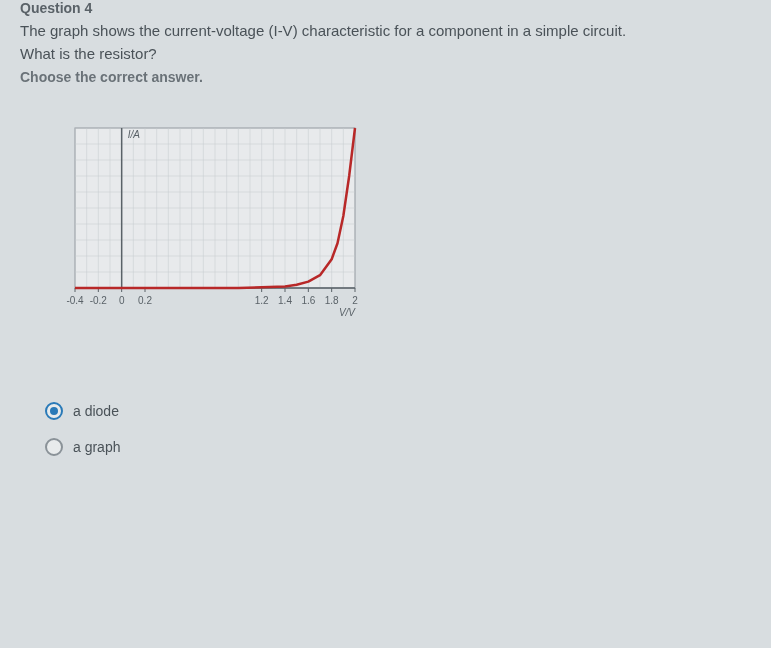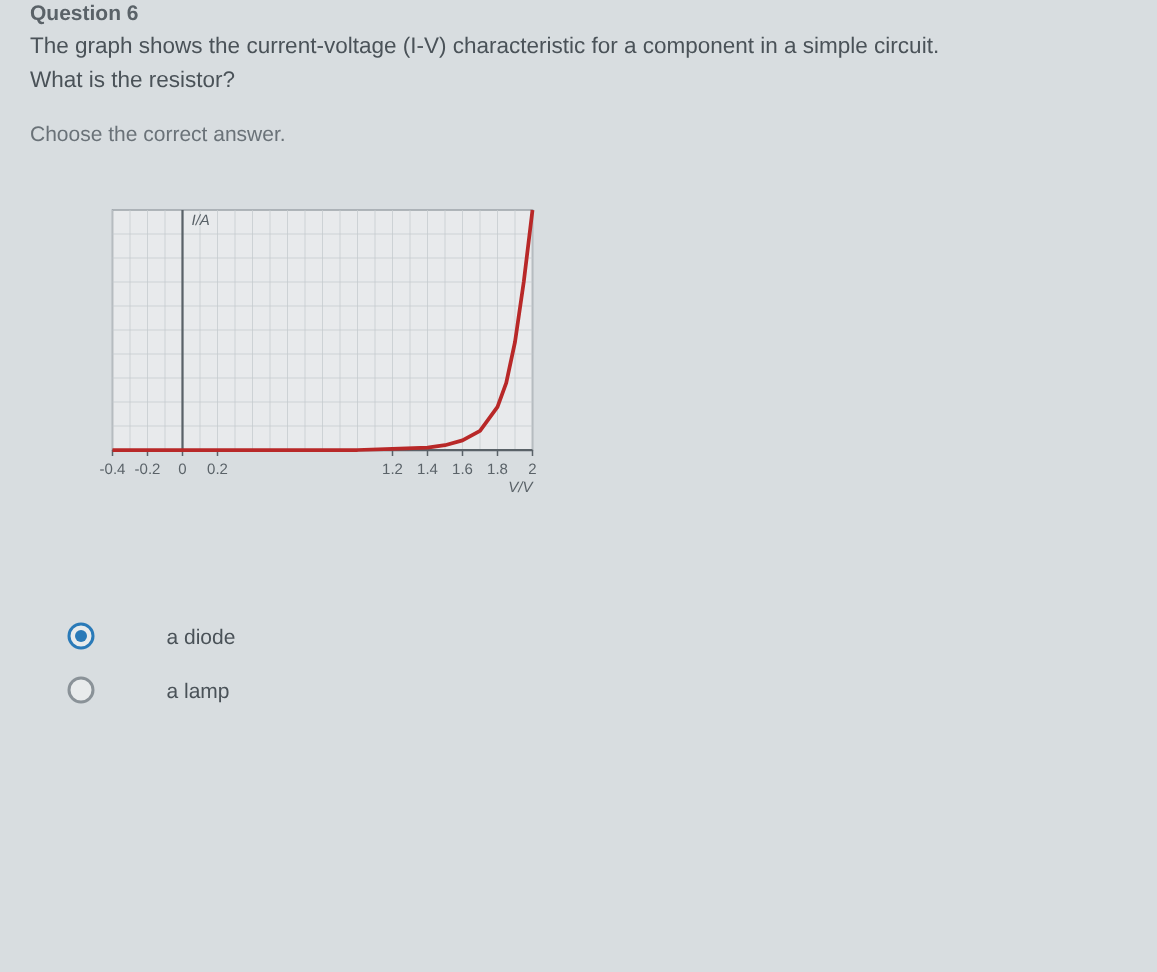--- a/index.html
+++ b/index.html
@@ -20,35 +20,35 @@
     }
     .question-text {
       font-size: 15px;
       line-height: 1.5;
       color: #4a5258;
       margin-bottom: 30px;
     }
     .instruction {
       font-size: 14px;
       color: #6a7278;
-      margin-top: 14px;
+      margin-top: 2px;
+      font-weight: bold;
     }
     .chart-area {
       margin-left: 25px;
       margin-bottom: 80px;
     }
     .options {
       margin-left: 25px;
     }
     .option-row {
       display: flex;
       align-items: center;
       margin-bottom: 18px;
       cursor: pointer;
-      gap: 38px;
     }
     .radio {
       width: 18px;
       height: 18px;
       border: 2px solid #8a9298;
       border-radius: 50%;
       margin-right: 10px;
       display: flex;
       align-items: center;
       justify-content: center;
@@ -65,21 +65,21 @@
       border-radius: 50%;
     }
     .option-label {
       font-size: 14px;
       color: #4a5258;
     }
   </style>
 </head>
 <body>
 
-<div class="question-label">Question 6</div>
+<div class="question-label">Question 4</div>
 
 <div class="question-text">
   <div>The graph shows the current-voltage (I-V) characteristic for a component in a simple circuit.</div>
   <div>What is the resistor?</div>
   <div class="instruction">Choose the correct answer.</div>
 </div>
 
 <div class="chart-area">
   <svg id="chart-svg" width="320" height="200">
       <rect x="30" y="10" width="280" height="160" fill="#e8eaec" stroke="#8a9298" stroke-width="1"></rect>
@@ -145,15 +145,15 @@
     </svg>
 </div>
 
 <div class="options" id="options-container">
     <div class="option-row">
       <span class="radio selected"></span>
       <span class="option-label">a diode</span>
     </div>
     <div class="option-row">
       <span class="radio"></span>
-      <span class="option-label">a lamp</span>
+      <span class="option-label">a graph</span>
     </div>
   </div>
 
 </body></html>

